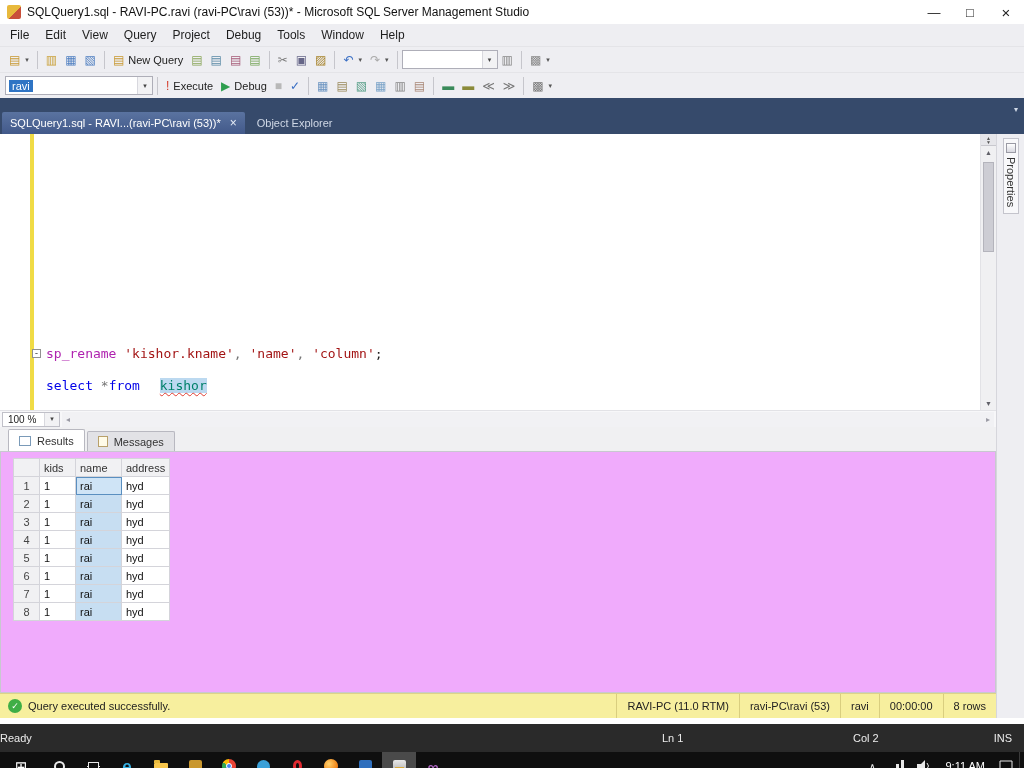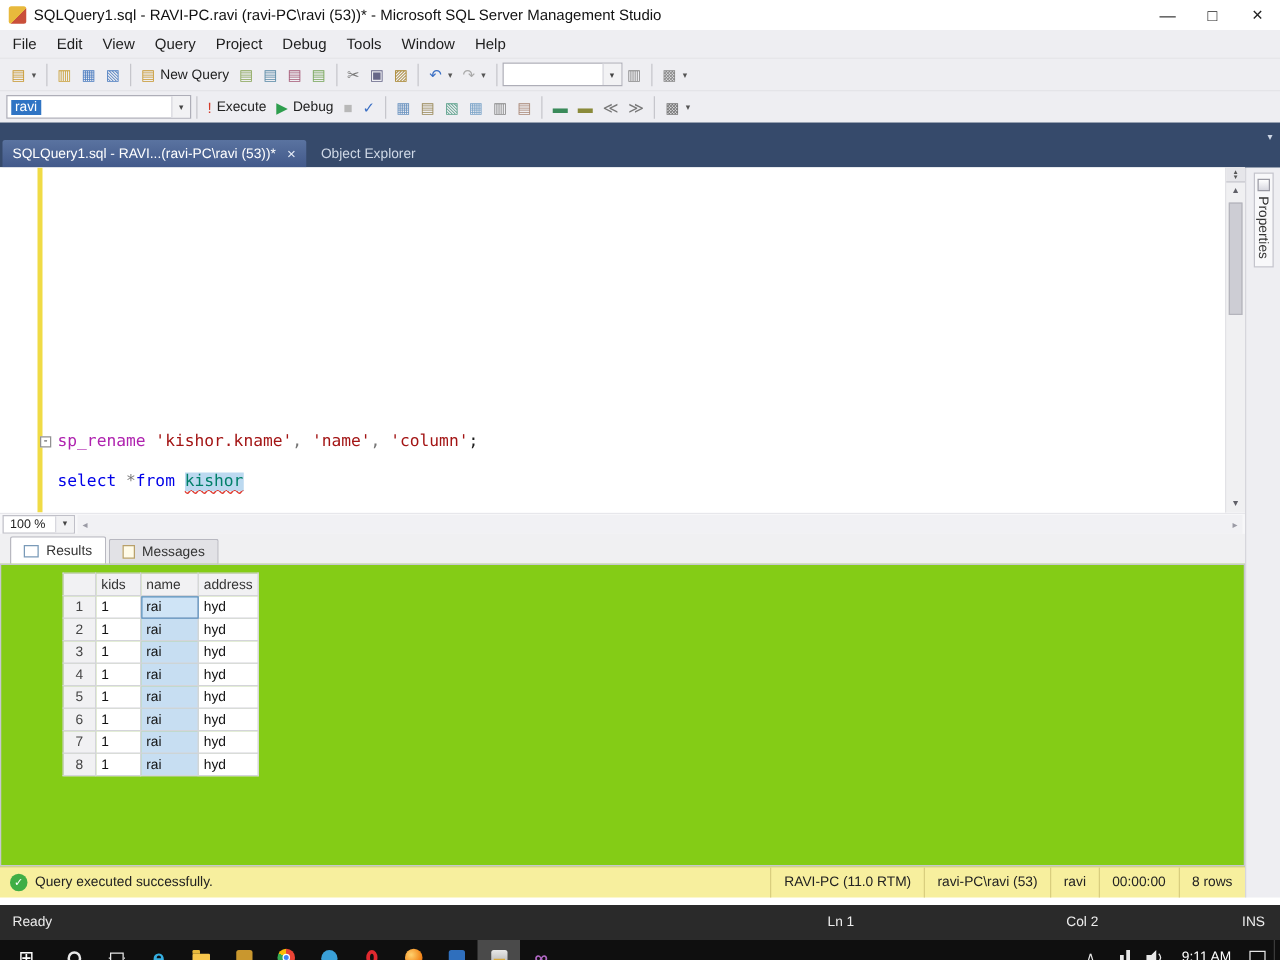--- a/index.html
+++ b/index.html
@@ -49,61 +49,61 @@
   .code-area { position:absolute; left:46px; top:0; right:0; bottom:0; padding-top:212px; font-family:"DejaVu Sans Mono","Liberation Mono",monospace; font-size:13px; line-height:16px; color:#000; }
   .code-line { height:16px; white-space:pre; position:relative; }
   .outline-box { position:absolute; left:-14px; top:3px; width:9px; height:9px; border:1px solid #919191; background:#fff; font-size:9px; line-height:7px; text-align:center; color:#333; }
   .tok-keyword { color:#0000e8; }
   .tok-string { color:#a31515; }
   .tok-sysproc { color:#af23af; }
   .tok-operator { color:#767676; }
   .tok-plain { color:#1e1e1e; }
   .tok-table { color:#00806a; }
   .tok-selected { background:#bcd9f0; }
-  .tok-squiggle { text-decoration:underline wavy #e03c31 1px; text-underline-offset:2px; text-decoration-skip-ink:none; }
+  .tok-squiggle { text-decoration:underline wavy #e03c31 1px; text-underline-offset:2px; text-decoration-skip-ink:none;margin-left:12px; }
   .vscroll { position:absolute; right:0; top:0; bottom:0; width:16px; background:#f0f0f2; border-left:1px solid #e2e2e6; }
   .vs-split { height:12px; background:#e6e6ea; border-bottom:1px solid #c8c8ce; display:flex; flex-direction:column; align-items:center; justify-content:center; font-size:5px; line-height:4px; color:#555; }
   .vs-arrow { height:13px; display:flex; align-items:center; justify-content:center; font-size:7px; color:#606068; }
   .vs-arrow.bottom { position:absolute; bottom:0; left:0; right:0; }
   .vs-thumb { position:absolute; top:28px; height:90px; left:2px; right:2px; background:#cdcdd4; border:1px solid #b4b4bc; }
 
   
   .zoombar { height:17px; background:#f7f7f9; border-top:1px solid #e2e2e6; display:flex; align-items:center; }
   .zoom-combo { width:58px; height:15px; margin-left:2px; background:#fff; border:1px solid #c0c0c8; font-size:10px; color:#222; display:flex; align-items:center; padding-left:5px;text-align:center; }
   .zoom-combo .combo-arrow { height:13px; }
   .hscroll { flex:1; height:15px; margin:0 2px; background:#f1f1f4; display:flex; align-items:center; justify-content:space-between; font-size:8px; color:#9a9aa4; padding:0 4px; }
 
   
   .results-tabs { height:24px; background:#f0f0f2; display:flex; align-items:flex-end; padding-left:8px; gap:2px; }
   .rtab { height:20px; display:flex; align-items:center; gap:6px; padding:0 10px; font-size:11px; color:#333; background:#e2e2e6; border:1px solid #b8b8c0; border-bottom:none; border-radius:2px 2px 0 0; }
   .rtab.active { background:#fff; height:22px; }
   .res-grid-ico { width:12px; height:10px; border:1px solid #7a9ab8; background:linear-gradient(#fff,#fff) padding-box,
     repeating-linear-gradient(0deg,#c9dcee 0 2px,#fff 2px 5px); }
   .msg-ico { width:10px; height:11px; background:#fffbe8; border:1px solid #b8a06a; }
-  .results-panel { flex:1; background:#84cc16; border:1px solid #c8c8d0; position:relative;padding-left:37px; }
+  .results-panel { flex:1; background:#f0abfc; border:1px solid #c8c8d0; position:relative; }
   table.grid { border-collapse:collapse; margin:6px 0 0 12px; font-size:11px; }
   .grid th, .grid td { border:1px solid #d4d4da; height:18px; padding:0 4px; font-weight:normal; text-align:left; }
   .grid th.gh { background:#f1f1f3; color:#333; }
   .grid th.corner { width:26px; }
   .grid th.rowh { width:24px; text-align:center; color:#444; background:#f1f1f3; }
   .grid col.c-kids { width:36px; } .grid col.c-name { width:46px; } .grid col.c-addr { width:48px; }
   .grid td { color:#111; background:#fff; }
   .grid td.sel { background:#c7def2; }
   .grid td.active { background:#cfe4f6; outline:1px solid #5a8fc0; outline-offset:-1px; }
 
   
   .exec-status { height:25px; background:#f7ef9e; border-top:1px solid #ddd289; display:flex; align-items:center; font-size:11px; color:#222; }
   .exec-icon { width:14px; height:14px; border-radius:50%; background:#3fae46; color:#fff; font-size:9px; line-height:14px; text-align:center; margin:0 6px 0 8px; flex:none; }
   .exec-msg { flex:1; }
   .stat-item { padding:0 10px; border-left:1px solid #d9ce7f; height:100%; display:flex; align-items:center; white-space:nowrap; }
 
   
   .gap { height:6px; background:#fff; }
   .app-status { height:28px; background:#2a2a2a; color:#ececec; font-size:11px; position:relative; display:flex; align-items:center; }
-  .as-ready { padding-left:10px; }
+  .as-ready { }
   .as-ln { position:absolute; left:662px; }
   .as-col { position:absolute; left:834px;margin-left:19px; }
   .as-ins { position:absolute; right:12px; }
 
   
   .taskbar { height:28px; background:#0f0f0f; display:flex; align-items:center; }
   .tb-apps { display:flex; height:100%; }
   .tb-app { width:34px; height:100%; display:flex; align-items:center; justify-content:center; }
   .tb-app.start { width:42px; }
   .tb-app.active-app { background:#4a4a4a; }

